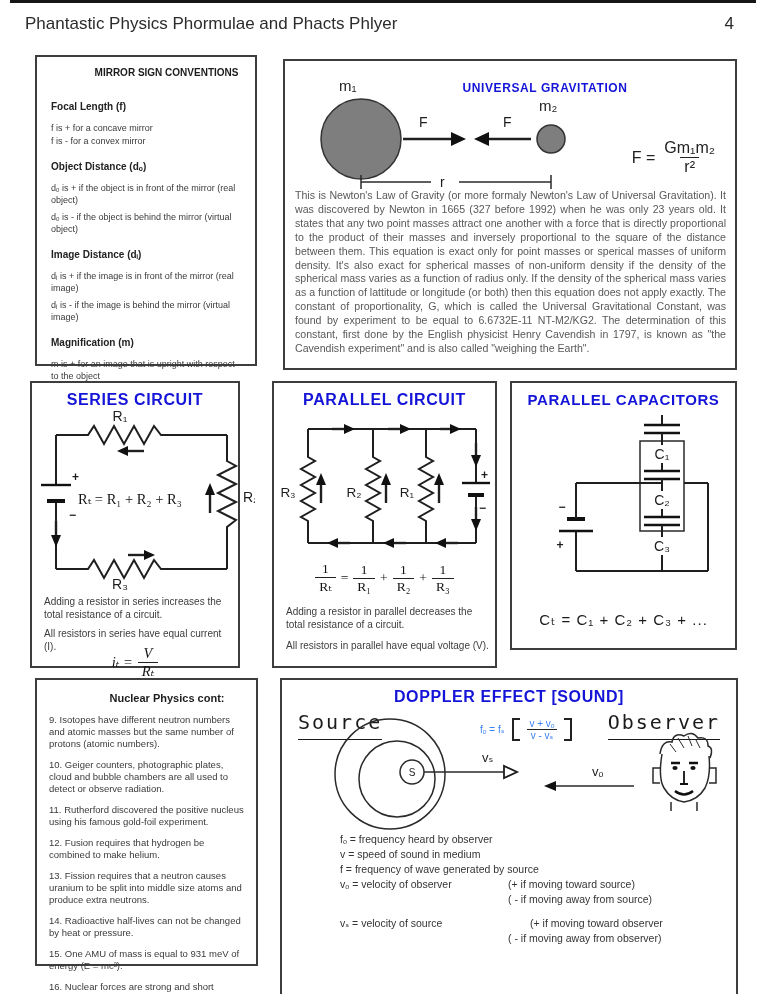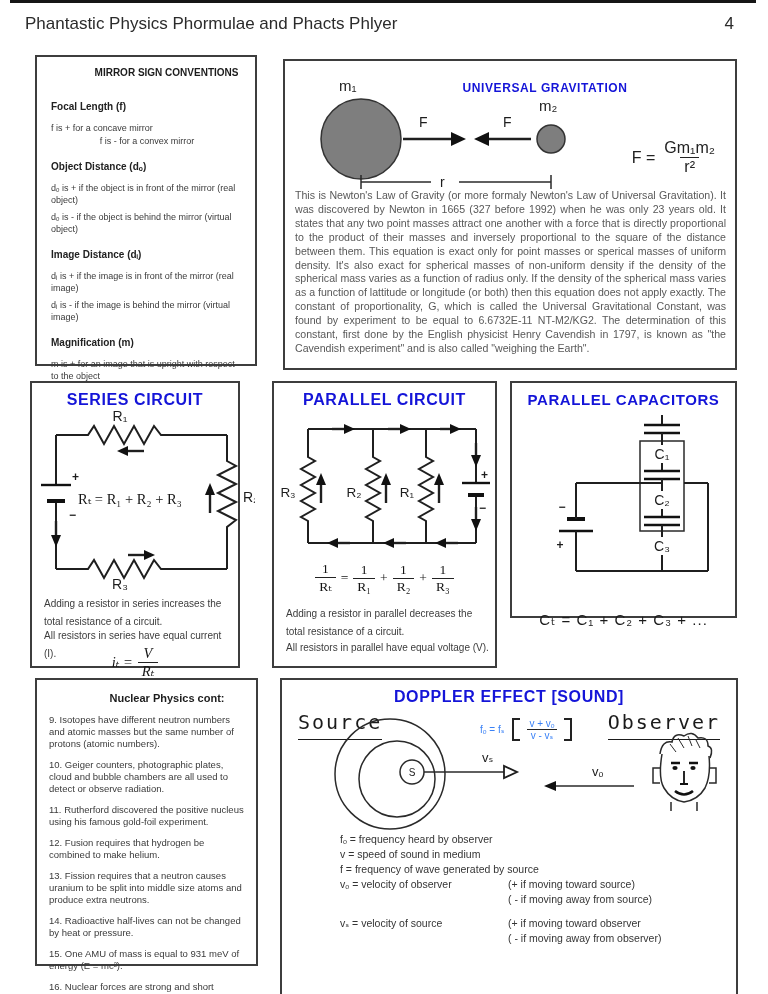--- a/index.html
+++ b/index.html
@@ -41,53 +41,53 @@
   .frac .num,.frac .den{padding:0 4px;display:block;}
   .sans-eq{font-family:"Liberation Sans","DejaVu Sans",sans-serif;}
   .serif-eq{font-family:"Liberation Serif","DejaVu Serif",serif;color:#141414;}
   .grav-eq{position:absolute;right:16px;top:78px;font-size:16px;color:#222;}
   .series-eq{position:absolute;left:46px;top:108px;font-size:14.5px;white-space:nowrap;}
   .i-eq{position:absolute;left:0;right:0;top:240px;font-size:14.5px;font-style:italic;}
   .par-eq{position:absolute;left:0;right:0;top:178px;font-size:13.5px;}
   .cap-eq{position:absolute;left:0;right:0;top:228px;text-align:center;font-size:15px;
           letter-spacing:1px;color:#1b1b1b;}
 
-  .circ-cap{position:absolute;left:12px;right:6px;font-size:10px;line-height:18px;color:#3c3c3c;}
+  .circ-cap{position:absolute;left:12px;right:6px;font-size:10px;line-height:13px;color:#3c3c3c;}
 
   
   .nuc-body{padding:34px 10px 0 12px;}
   .nuc-item{font-size:9.5px;line-height:12px;color:#3a3a3a;margin-bottom:9px;}
 
   
   .mono-lab{position:absolute;top:30px;font-family:"DejaVu Sans Mono","Liberation Mono",monospace;
             font-size:20px;letter-spacing:2px;color:#1b1b1b;border-bottom:1.6px solid #1b1b1b;
             padding-bottom:5px;}
   .dop-eq{position:absolute;left:198px;top:38px;font-size:10px;color:#3b82f6;}
   .brk{width:6px;align-self:stretch;border:2px solid #222;}
   .brk.l{border-right:none;}
   .brk.r{border-left:none;}
   .defs{position:absolute;left:58px;top:152px;font-size:10.5px;color:#343434;}
   .def-row{display:flex;line-height:15px;white-space:nowrap;}
   .def-term{flex:0 0 168px;}
-  .def-gap{margin-top:9px;}
+  .def-gap{margin-top:9px;gap:22px;}
 </style>
 </head>
 <body>
 
 <div class="page">
   <div class="topline"></div>
   <div class="hdr-title">Phantastic Physics Phormulae and Phacts Phlyer</div>
   <div class="hdr-page">4</div>
 
   <div class="box" style="left:35px;top:55px;width:222px;height:311px;">
     <div class="t-black" style="top:10px;font-size:10px;">MIRROR  SIGN CONVENTIONS</div>
     <div class="mirror-body">
       <div class="m-head">Focal Length (f)</div>
       <div class="m-line">f is + for a concave mirror</div>
-      <div class="m-line" style="margin-top:1px;text-align:center;">f is - for a convex mirror</div>
+      <div class="m-line" style="margin-top:1px;">f is - for a convex mirror</div>
       <div class="m-head">Object Distance (dₒ)</div>
       <div class="m-line">dₒ is + if the object is in front of the mirror (real object)</div>
       <div class="m-line">dₒ is - if the object is behind the mirror (virtual object)</div>
       <div class="m-head">Image Distance (dᵢ)</div>
       <div class="m-line">dᵢ is + if the image is in front of the mirror (real image)</div>
       <div class="m-line">dᵢ is - if the image is behind the mirror (virtual image)</div>
       <div class="m-head">Magnification (m)</div>
       <div class="m-line">m is + for an image that is upright with respect to the object</div>
       <div class="m-line">m is - for an image that is inverted with respect to the object</div>
     </div>
@@ -246,21 +246,21 @@
       <span>+</span>
       <span class="frac">
         <span class="num">1</span>
         <span class="den">R₃</span>
       </span>
     </div>
     <div class="circ-cap" style="top:222px;">Adding a resistor in parallel decreases the total resistance of a circuit.</div>
     <div class="circ-cap" style="top:256px;">All resistors in parallel have equal voltage (V).</div>
   </div>
 
-  <div class="box" style="left:510px;top:381px;width:227px;height:237px;">
+  <div class="box" style="left:510px;top:381px;width:227px;height:269px;">
     <div class="t-blue" style="top:8px;font-size:15px;">PARALLEL  CAPACITORS</div>
     <svg class="abs" style="left:0;top:26px;" width="223" height="190" viewBox="0 0 223 190">
       <g>
         <rect x="128" y="32" width="44" height="90" class="thin"></rect>
       </g>
       <g>
         <line x1="150" y1="6" x2="150" y2="16" class="wire"></line>
         <line x1="132" y1="16" x2="168" y2="16" class="plate-long"></line>
         <line x1="132" y1="24" x2="168" y2="24" class="plate-long"></line>
         <line x1="150" y1="24" x2="150" y2="36" class="wire"></line>

